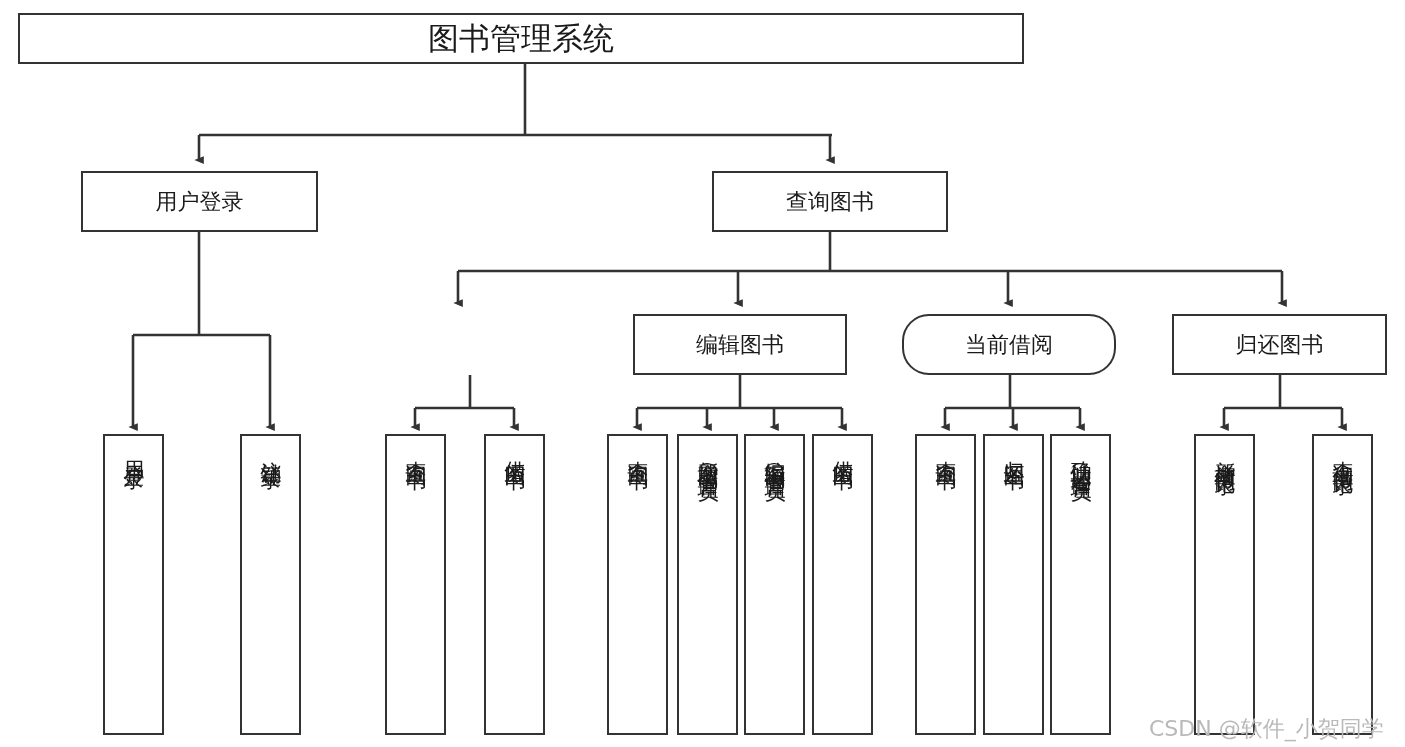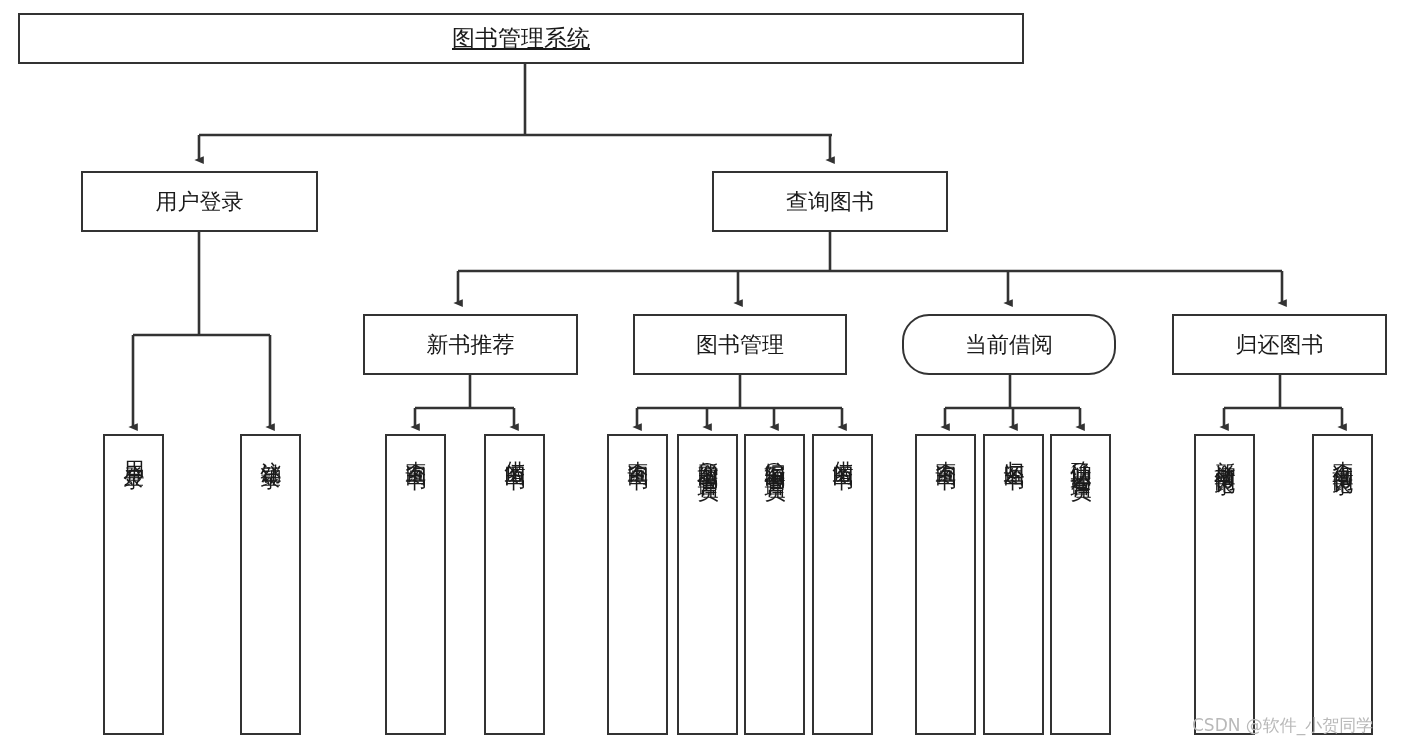--- a/index.html
+++ b/index.html
@@ -40,42 +40,41 @@
     color: #1a1a1a;
     line-height: 1.18;
     white-space: nowrap;
     text-align: center;
   }
   
   .node.horiz .lbl {
     font-size: 22px;
   }
   .node.root .lbl {
-    font-size: 23px;
-    text-decoration: underline;
+    font-size: 31px;
   }
   
   .node.vert {
     align-items: flex-start;
     justify-content: center;
     padding-top: 8px;
   }
   .node.vert .lbl {
     writing-mode: vertical-rl;
     text-orientation: upright;
     font-size: 21px;
     letter-spacing: 3px;
     line-height: 1;
     white-space: nowrap;
   }
   .watermark {
     position: absolute;
-    left: 1192px;
+    left: 1149px;
     top: 714px;
-    font-size: 17px;
+    font-size: 22px;
     color: #b9b9b9;
     white-space: nowrap;
     z-index: 5;
     font-family: "DejaVu Sans", "Liberation Sans", sans-serif;
   }
 </style>
 </head>
 <body>
 
 <div id="canvas">
@@ -135,26 +134,23 @@
   </div>
 
   <div class="node horiz" style="left:81px; top:171px; width:237px; height:61px;">
     <span class="lbl">用户登录</span>
   </div>
 
   <div class="node horiz" style="left:712px; top:171px; width:236px; height:61px;">
     <span class="lbl">查询图书</span>
   </div>
 
-  <div class="node horiz" style="left:363px; top:314px; width:215px; height:61px;">
-    <span class="lbl">新书推荐</span>
-  </div>
 
   <div class="node horiz" style="left:633px; top:314px; width:214px; height:61px;">
-    <span class="lbl">图书管理</span>
+    <span class="lbl">编辑图书</span>
   </div>
 
   <div class="node horiz" style="left:902px; top:314px; width:214px; height:61px;border-radius:27px;">
     <span class="lbl">当前借阅</span>
   </div>
 
   <div class="node horiz" style="left:1172px; top:314px; width:215px; height:61px;">
     <span class="lbl">归还图书</span>
   </div>
 

